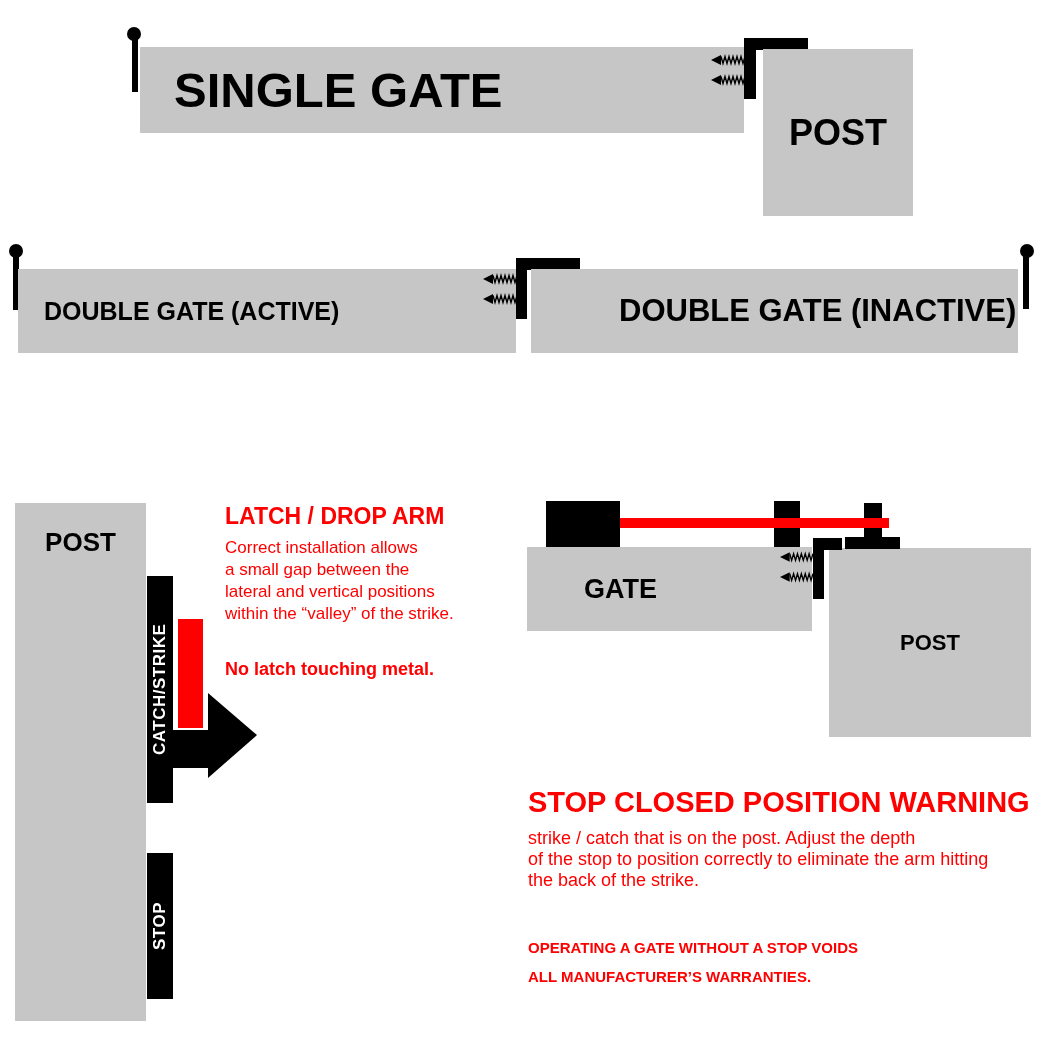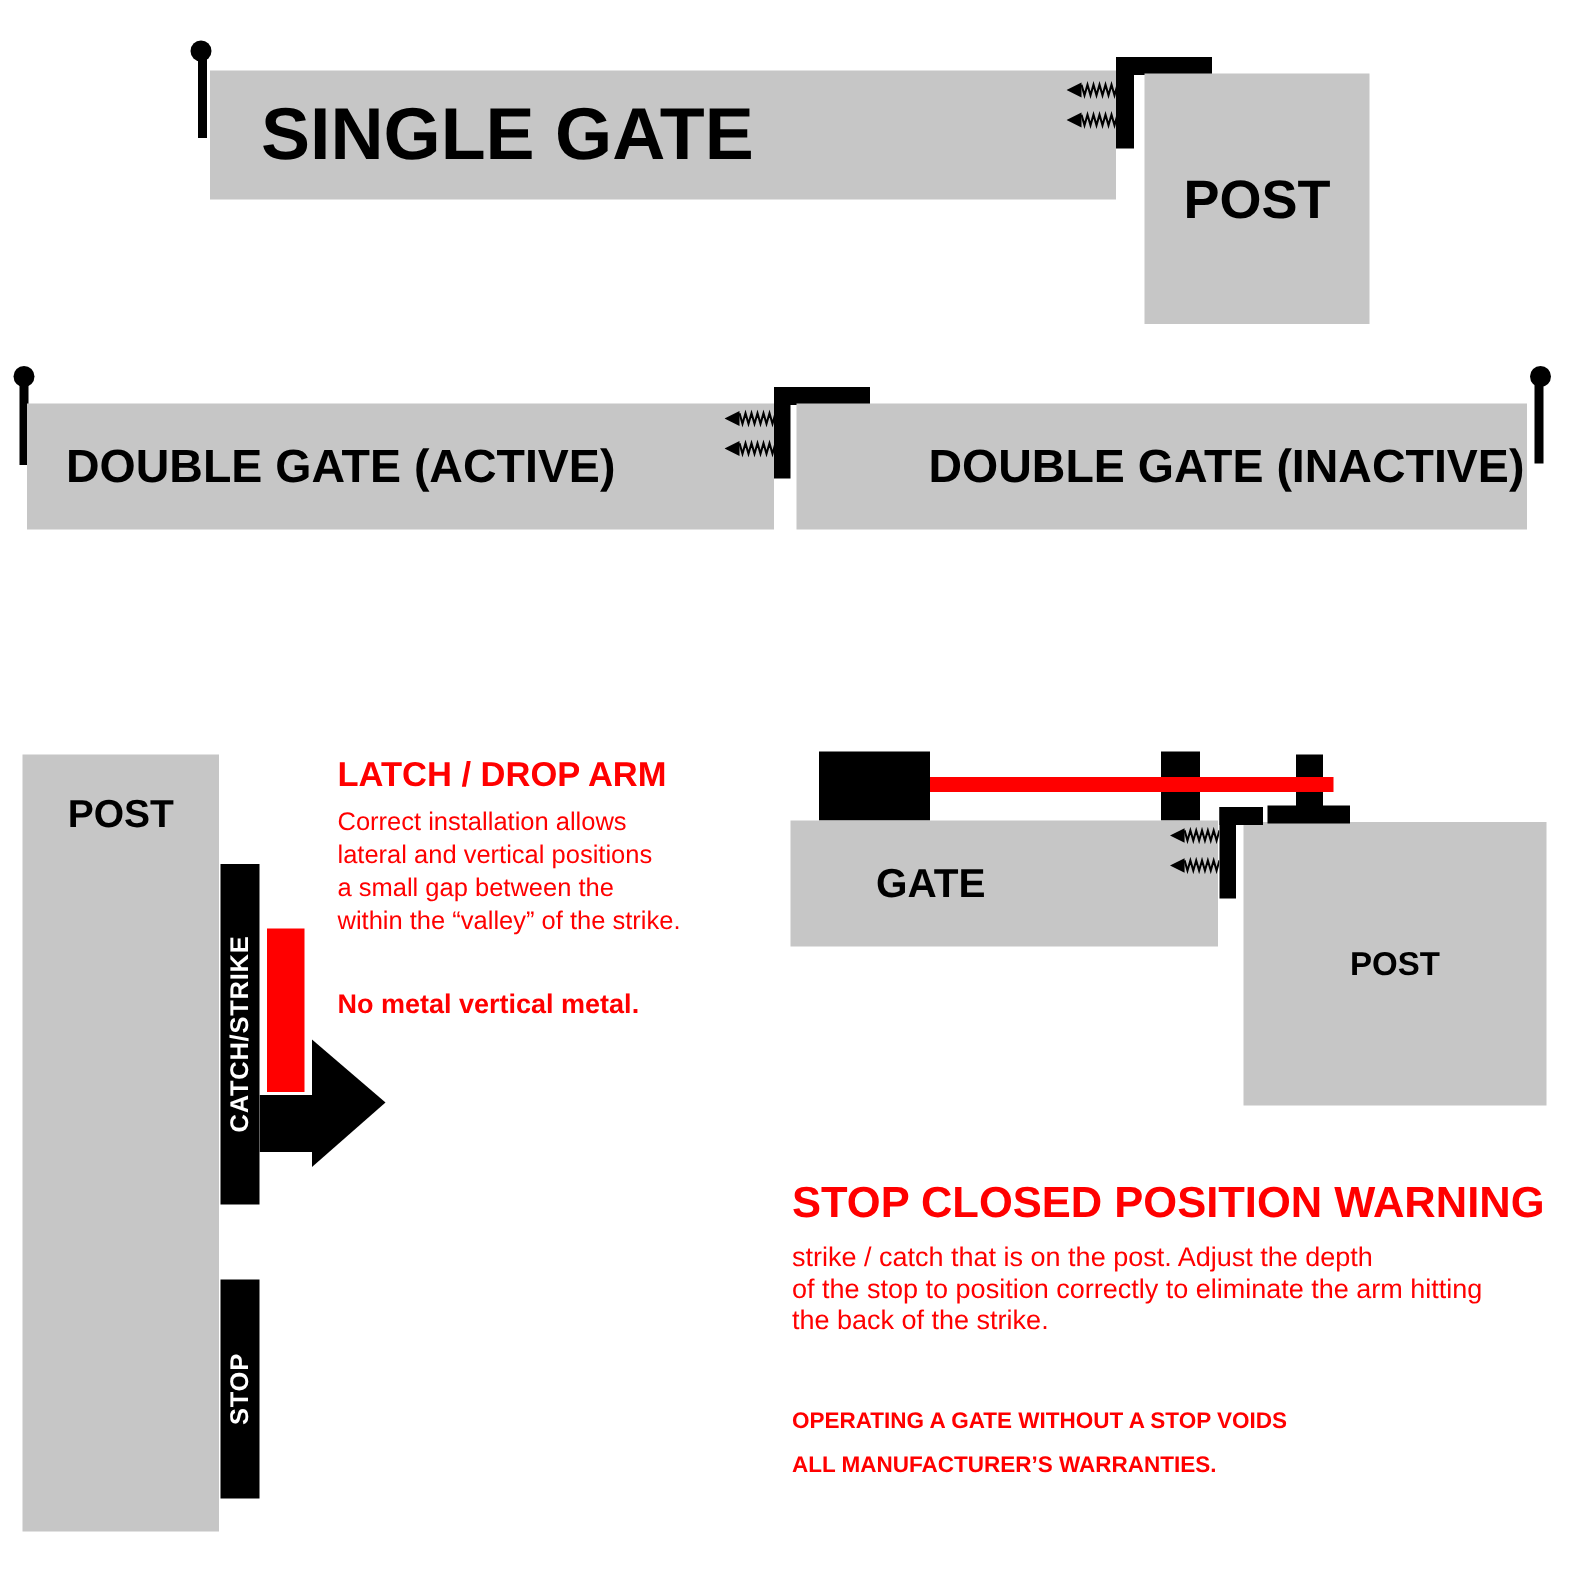--- a/index.html
+++ b/index.html
@@ -69,21 +69,21 @@
   <div class="gray-rect" style="left:763px; top:49px; width:150px; height:167px;">
     <div class="center-label" style="font-size:36px;">POST</div>
   </div>
 </div>
 
 <div>
   <div class="pin-ball" style="left:9px; top:244px; width:14px; height:14px;"></div>
   <div class="black" style="left:13px; top:256px; width:6px; height:54px;"></div>
 
   <div class="gray-rect" style="left:18px; top:269px; width:498px; height:84px;">
-    <div class="gate-label" style="font-size:31px; padding-left:26px;">DOUBLE GATE (ACTIVE)</div>
+    <div class="gate-label" style="font-size:25px; padding-left:26px;">DOUBLE GATE (ACTIVE)</div>
   </div>
 
   <svg class="screw" style="left:483px; top:273px;" width="34" height="12">
       <use href="#screw-sym"></use>
     </svg>
   <svg class="screw" style="left:483px; top:293px;" width="34" height="12">
       <use href="#screw-sym"></use>
     </svg>
 
   <div class="black" style="left:516px; top:258px; width:11px; height:61px;"></div>
@@ -113,25 +113,25 @@
     <polygon points="35,3 84,45 35,88" fill="#000"></polygon>
   </svg>
 
   <div class="black" style="left:147px; top:853px; width:26px; height:146px;">
     <div class="vbar-label">STOP</div>
   </div>
 
   <div class="red-text red-head" style="left:225px; top:503px;">LATCH / DROP ARM</div>
   <div class="red-text red-body" style="left:225px; top:537px;">
     <div>Correct installation allows</div>
+    <div>a small gap between the</div>
     <div>lateral and vertical positions</div>
-    <div>a small gap between the</div>
     <div>within the “valley” of the strike.</div>
   </div>
-  <div class="red-text red-note" style="left:225px; top:659px;">No metal vertical metal.</div>
+  <div class="red-text red-note" style="left:225px; top:659px;">No latch touching metal.</div>
 </div>
 
 <div>
   <div class="black" style="left:546px; top:501px; width:74px; height:46px;"></div>
   <div class="black" style="left:774px; top:501px; width:26px; height:46px;"></div>
   <div class="black" style="left:864px; top:503px; width:18px; height:36px; z-index:1;"></div>
   <div class="red-shape" style="left:620px; top:518px; width:269px; height:10px; z-index:2;"></div>
   <div class="black" style="left:845px; top:537px; width:55px; height:12px; z-index:3;"></div>
 
   <div class="gray-rect" style="left:527px; top:547px; width:285px; height:84px;">

